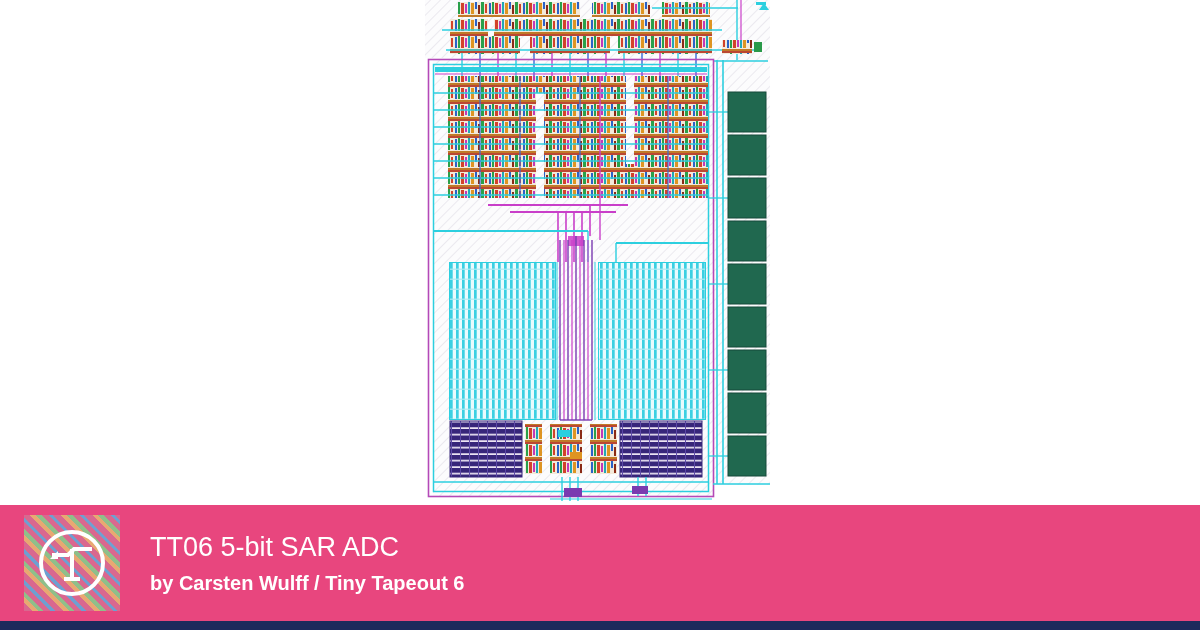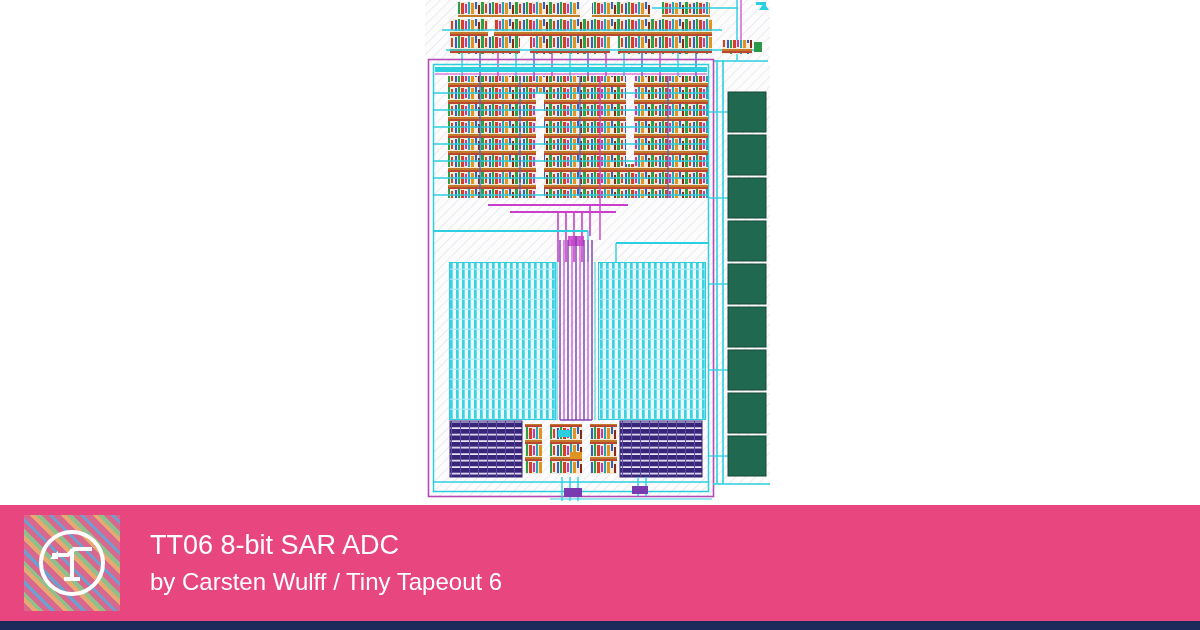--- a/index.html
+++ b/index.html
@@ -8,21 +8,21 @@
   .chip-wrap{position:absolute;left:420px;top:0;width:350px;height:502px;}
   .banner{position:absolute;left:0;right:0;bottom:9px;height:116px;
           background:var(--banner-bg,#e8467e);display:flex;align-items:center;}
   .footer-strip{position:absolute;left:0;right:0;bottom:0;height:9px;background:var(--footer-bg,#1d2a5c);}
   .logo{width:96px;height:96px;margin-left:24px;flex:0 0 auto;position:relative;
         background:repeating-linear-gradient(45deg,
           #d9688f 0 6px,#e8a872 6px 10px,#8fbf8a 10px 14px,#d9688f 14px 19px,#6f9fd0 19px 22px);}
   .logo svg{position:absolute;left:0;top:0;}
   .banner-text{margin-left:30px;color:var(--banner-text,#ffffff);}
   .title{font-size:27px;font-weight:500;line-height:1.15;margin-bottom:8px;}
-  .byline{font-size:24px;font-weight:400;line-height:1.1;}
+  .byline{font-size:20px;font-weight:700;line-height:1.1;}
 
   
   .ln-cyan{stroke:var(--metal-cyan,#2ccfdf);fill:none;}
   .ln-magenta{stroke:var(--routing-magenta,#c93fc9);fill:none;}
   .ln-blue{stroke:var(--bus-blue,#3a6ad4);fill:none;}
   .ln-viapurple{stroke:var(--via-purple,#7a3bb0);fill:none;}
   .fill-cyan{fill:var(--metal-cyan,#2ccfdf);}
   .fill-magenta{fill:var(--routing-magenta,#c93fc9);}
   .fill-viapurple{fill:var(--via-purple,#7a3bb0);}
   .frame-purple{stroke:var(--frame-purple,#b44ab8);fill:none;}
@@ -231,19 +231,19 @@
     <div class="logo">
       <svg width="96" height="96" viewBox="0 0 96 96">
         <circle cx="48" cy="48" r="31" fill="none" stroke="#ffffff" stroke-width="4"></circle>
         <path d="M30 40 h14 l6 -6 h16" fill="none" stroke="#ffffff" stroke-width="4" stroke-linecap="square"></path>
         <path d="M48 34 v30" fill="none" stroke="#ffffff" stroke-width="4"></path>
         <path d="M40 64 h16" fill="none" stroke="#ffffff" stroke-width="4"></path>
         <polygon points="26,44 34,36 34,44" fill="#ffffff"></polygon>
       </svg>
     </div>
     <div class="banner-text">
-      <div class="title">TT06 8-bit SAR ADC</div>
+      <div class="title">TT06 5-bit SAR ADC</div>
       <div class="byline">by Carsten Wulff / Tiny Tapeout 6</div>
     </div>
   </div>
 
   <div class="footer-strip"></div>
 </div>
 
 </body></html>

